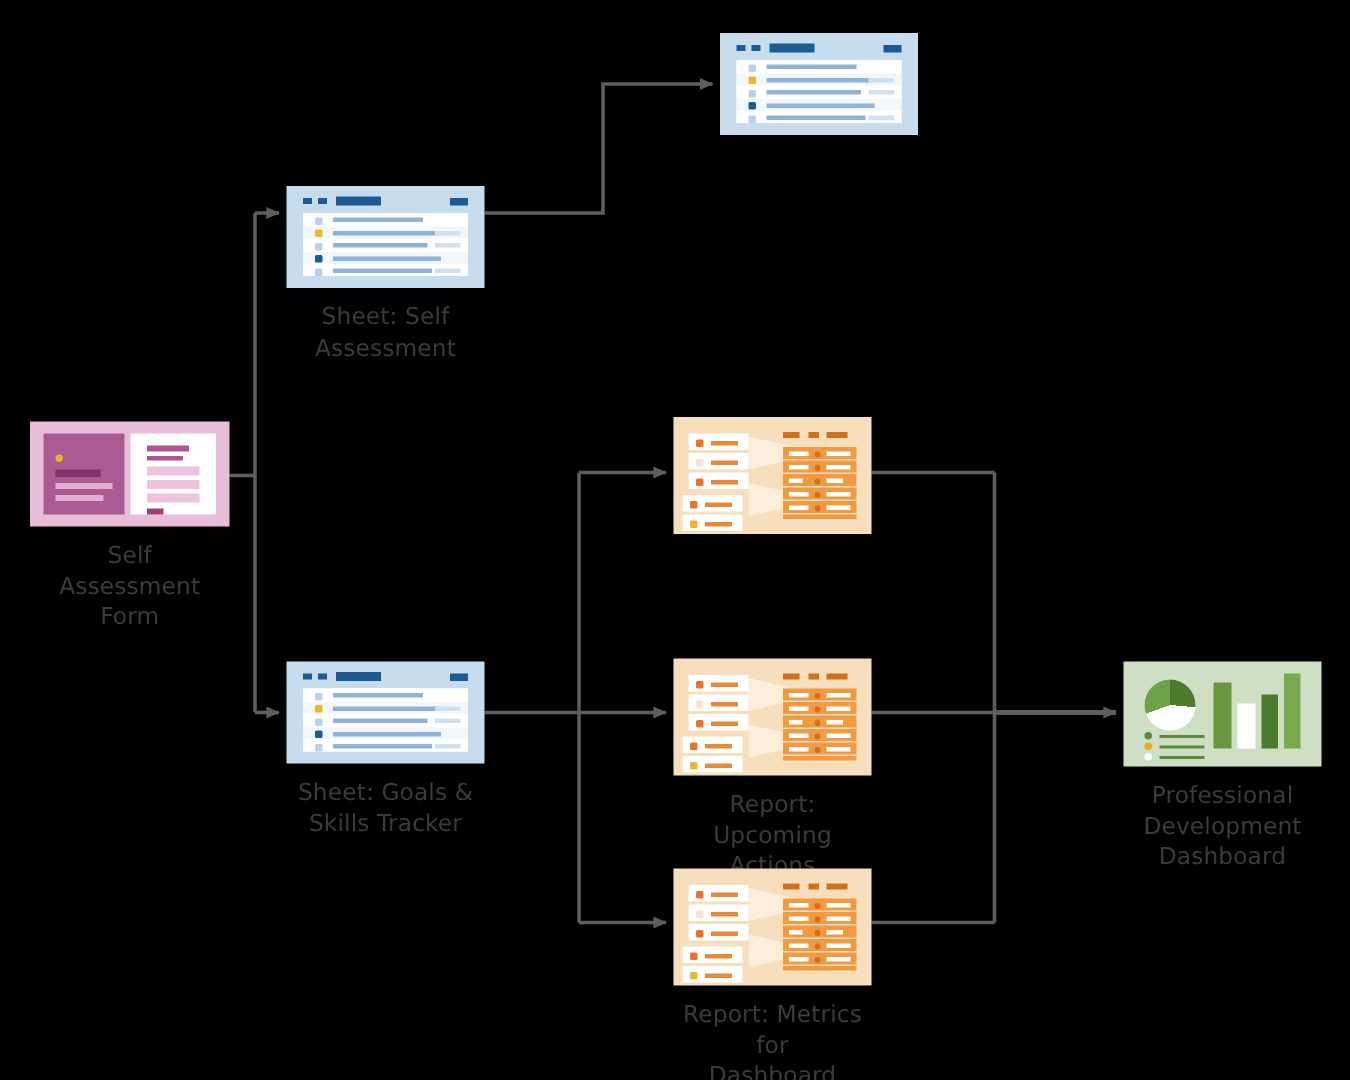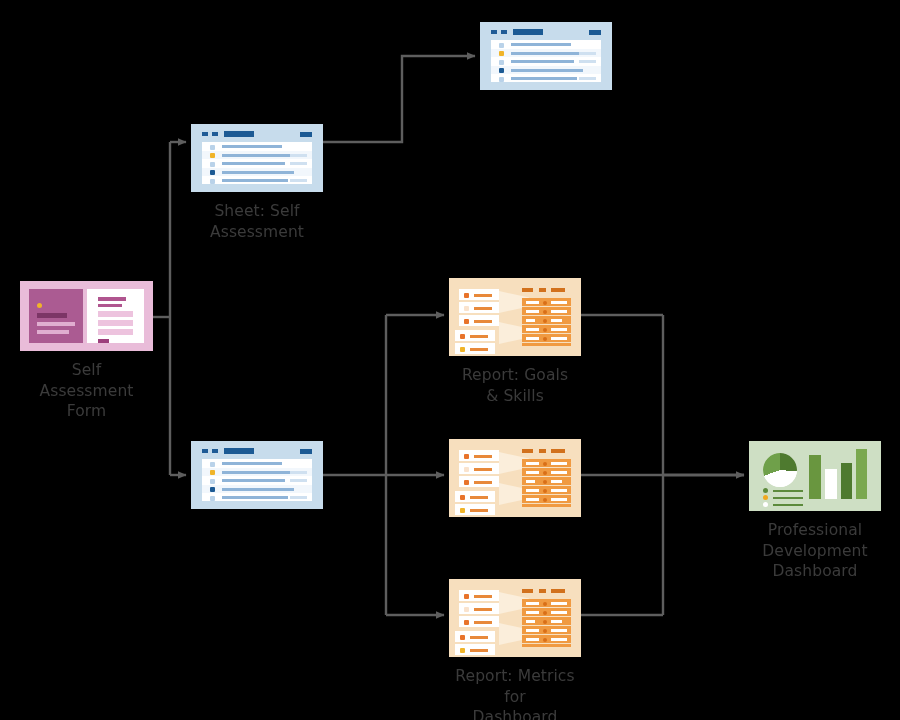--- a/index.html
+++ b/index.html
@@ -347,20 +347,22 @@
         <div class="sh-bullet" style="background:#1c5a94"></div>
         <div class="sh-line" style="width:72px"></div>
       </div>
       <div class="sh-row a" style="top:34px">
         <div class="sh-bullet" style="background:#b9d2e9"></div>
         <div class="sh-line" style="width:66px"></div>
         <div class="sh-line-r"></div>
       </div>
     </div>
   </div>
+  <div class="node-label">Sheet: Goals &amp;
+Skills Tracker</div>
 </div>
 
 <div class="node" style="left:449px; top:278px; width:132px;">
   <div class="node-icon report-icon">
     <div class="rp-fan" style="left:50px; top:13px; width:30px; height:22px; clip-path:polygon(0 0,100% 30%,100% 70%,0 100%);"></div>
     <div class="rp-fan" style="left:50px; top:44px; width:30px; height:22px; clip-path:polygon(0 0,100% 30%,100% 70%,0 100%);"></div>
 
     <div class="rp-card" style="left:10px; top:11px;">
       <div class="rp-card-dot" style="background:#e8732a"></div>
       <div class="rp-card-line"></div>
@@ -407,22 +409,20 @@
         <div class="rp-tdot"></div>
         <div class="rp-tline-r" style="width:16px"></div>
       </div>
       <div class="rp-trow" style="top:36px">
         <div class="rp-tline-l" style="width:13px"></div>
         <div class="rp-tdot"></div>
         <div class="rp-tline-r" style="width:16px"></div>
       </div>
     </div>
   </div>
-  <div class="node-label">Report: Goals
-&amp; Skills</div>
 </div>
 
 <div class="node" style="left:449px; top:439px; width:132px;">
   <div class="node-icon report-icon">
     <div class="rp-fan" style="left:50px; top:13px; width:30px; height:22px; clip-path:polygon(0 0,100% 30%,100% 70%,0 100%);"></div>
     <div class="rp-fan" style="left:50px; top:44px; width:30px; height:22px; clip-path:polygon(0 0,100% 30%,100% 70%,0 100%);"></div>
 
     <div class="rp-card" style="left:10px; top:11px;">
       <div class="rp-card-dot" style="background:#e8732a"></div>
       <div class="rp-card-line"></div>
@@ -469,20 +469,22 @@
         <div class="rp-tdot"></div>
         <div class="rp-tline-r" style="width:16px"></div>
       </div>
       <div class="rp-trow" style="top:36px">
         <div class="rp-tline-l" style="width:13px"></div>
         <div class="rp-tdot"></div>
         <div class="rp-tline-r" style="width:16px"></div>
       </div>
     </div>
   </div>
+  <div class="node-label">Report: Upcoming
+Actions</div>
 </div>
 
 <div class="node" style="left:449px; top:579px; width:132px;">
   <div class="node-icon report-icon">
     <div class="rp-fan" style="left:50px; top:13px; width:30px; height:22px; clip-path:polygon(0 0,100% 30%,100% 70%,0 100%);"></div>
     <div class="rp-fan" style="left:50px; top:44px; width:30px; height:22px; clip-path:polygon(0 0,100% 30%,100% 70%,0 100%);"></div>
 
     <div class="rp-card" style="left:10px; top:11px;">
       <div class="rp-card-dot" style="background:#e8732a"></div>
       <div class="rp-card-line"></div>

